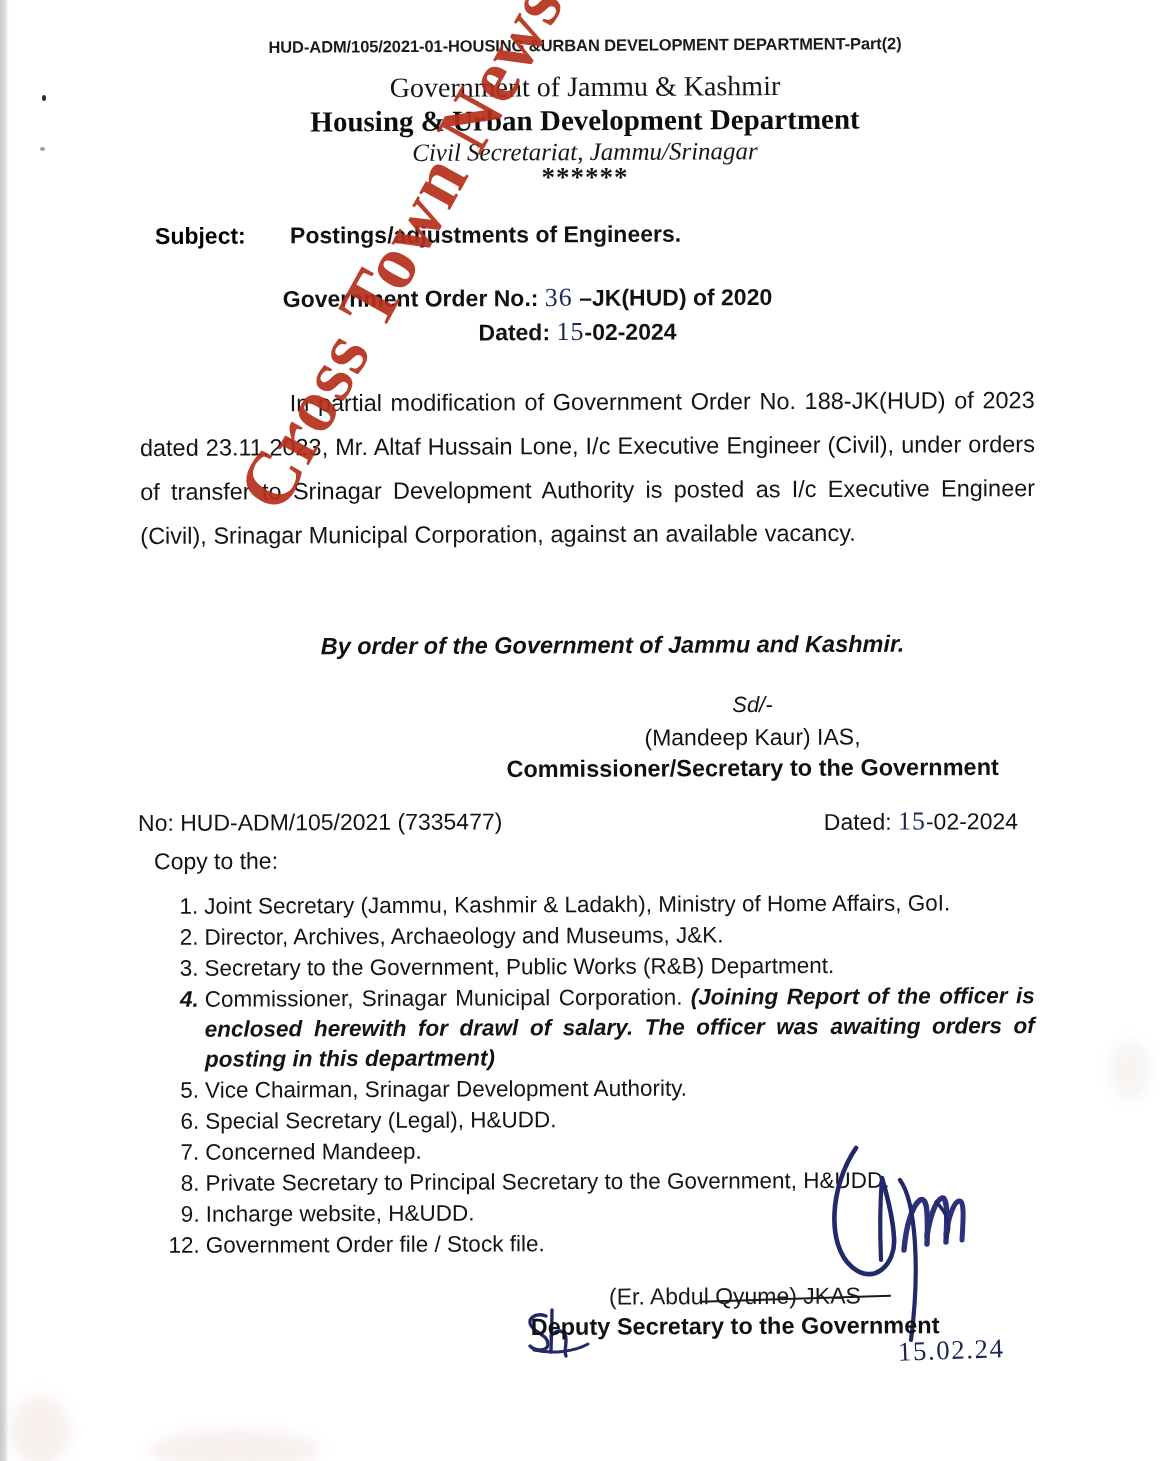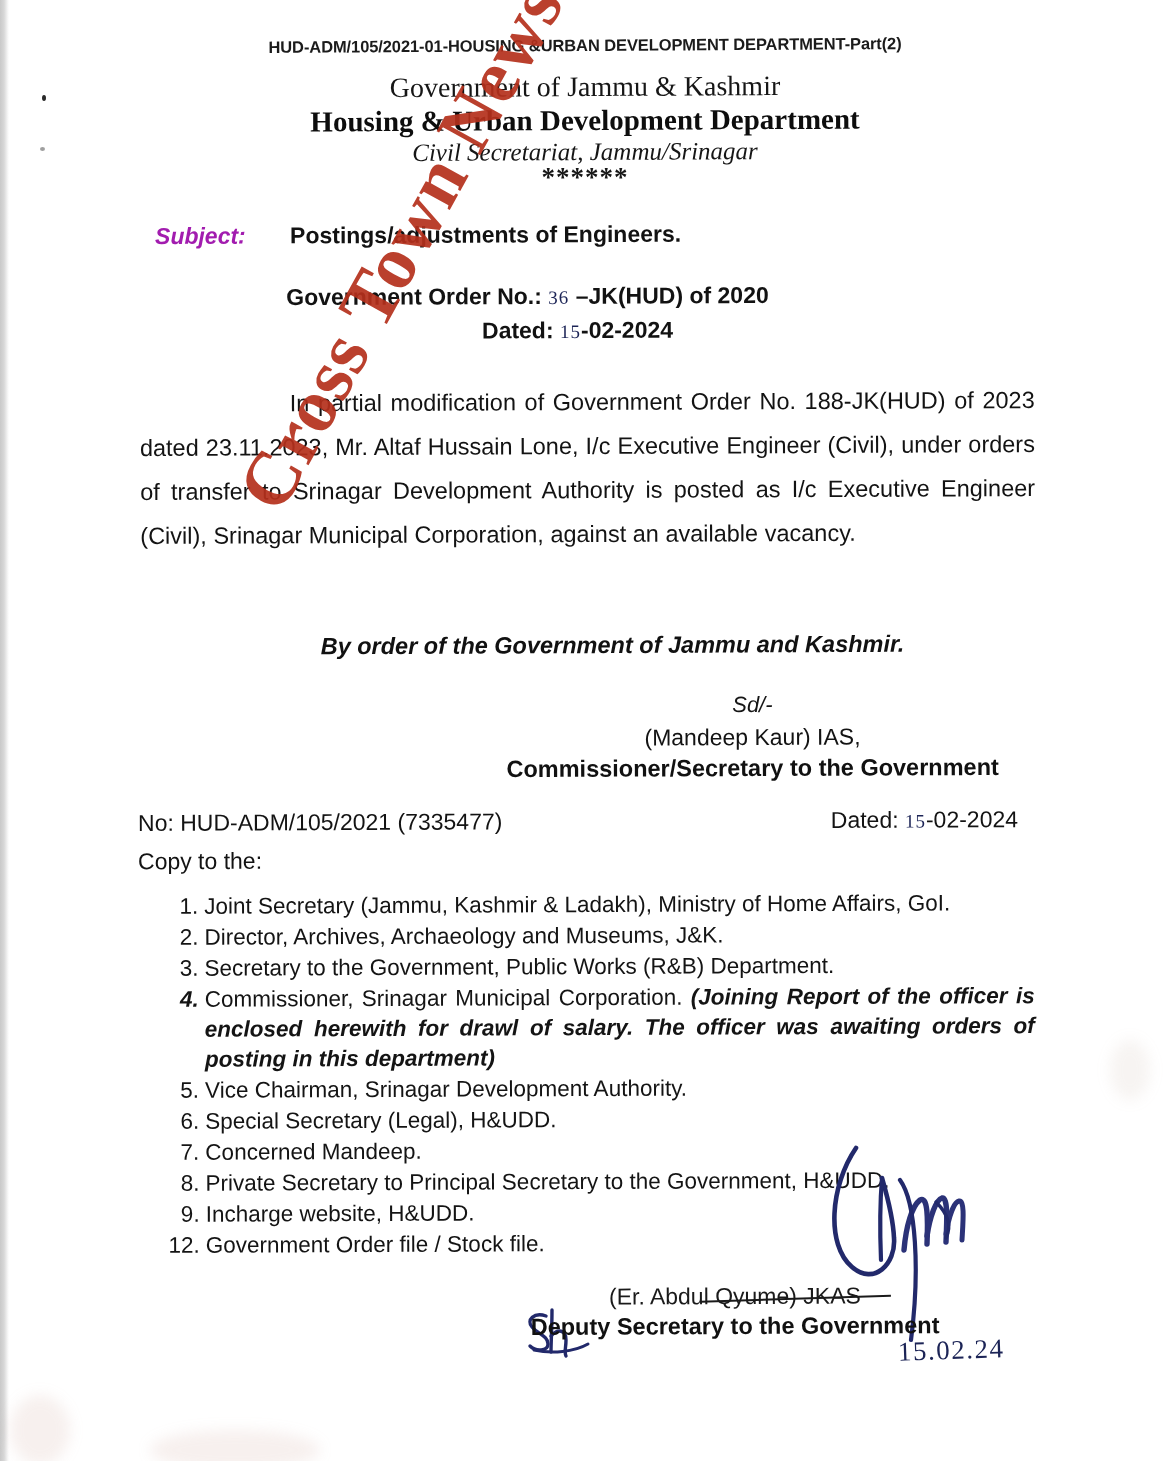--- a/index.html
+++ b/index.html
@@ -102,23 +102,22 @@
   .subject-row {
     position: absolute;
     left: 155px; top: 221px;
     width: 900px;
     transform: rotate(-0.25deg);
   }
   .subject-label {
     display: inline-block;
     font-size: 23px;
     font-weight: 700;
-    color: #a21caf;
+    color: #000000;
     width: 135px;
-    font-style: italic;
   }
   .subject-text {
     display: inline-block;
     font-size: 23px;
     font-weight: 700;
     color: #121212;
   }
 
   .order-no-line {
     position: absolute;
@@ -138,21 +137,21 @@
     font-size: 23px;
     font-weight: 700;
     color: #121212;
     transform: rotate(-0.25deg);
   }
   .hand-ink {
     font-family: "Liberation Serif", serif;
     font-weight: 400;
     font-style: normal;
     color: #1c2456;
-    font-size: 19px;
+    font-size: 26px;
     letter-spacing: 1px;
   }
 
   .body-para {
     position: absolute;
     left: 140px; top: 380px;
     width: 895px;
     font-size: 23.5px;
     line-height: 44px;
     color: #131313;
@@ -208,21 +207,21 @@
     font-size: 23px;
     color: #131313;
   }
   .ref-date {
     float: right;
     font-size: 23px;
     color: #131313;
   }
   .copy-to {
     position: absolute;
-    left: 138px; top: 848px;
+    left: 154px; top: 848px;
     font-size: 23px;
     color: #131313;
     transform: rotate(-0.25deg);
   }
 
   .copy-list {
     position: absolute;
     left: 155px; top: 890px;
     width: 880px;
     transform: rotate(-0.25deg);

